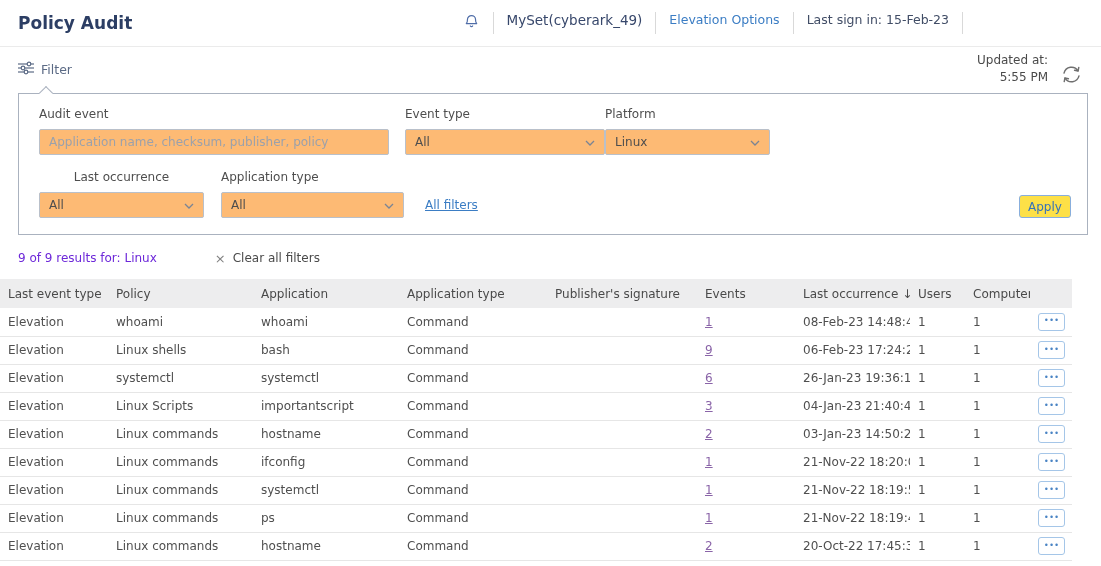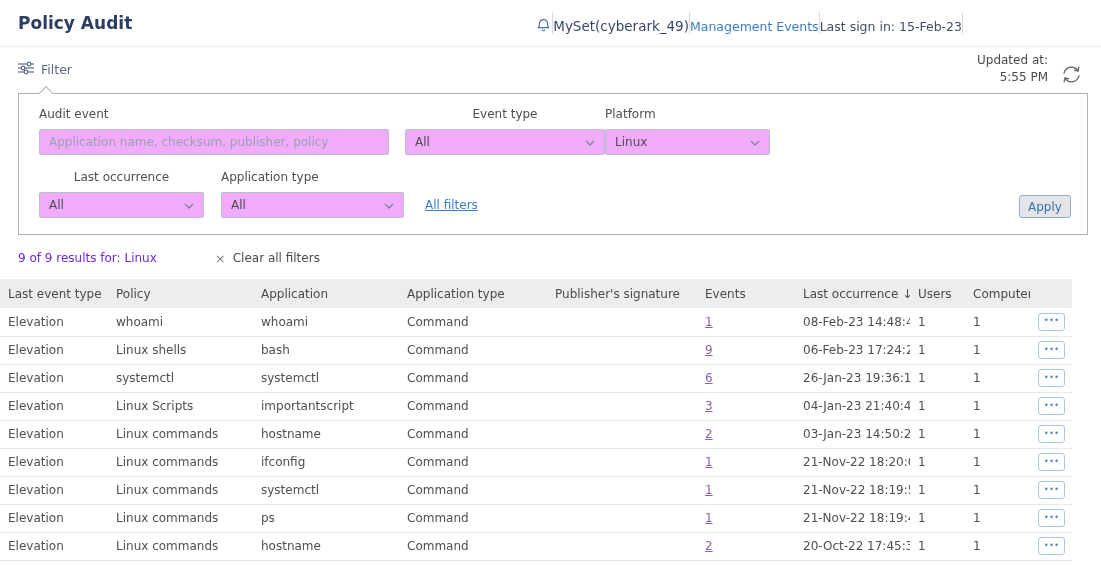--- a/index.html
+++ b/index.html
@@ -7,21 +7,21 @@
   body {
     width:1101px; height:566px; background:#fff;
     font-family:"DejaVu Sans","Liberation Sans",sans-serif;
     font-size:12px; color:#4a4a4a; overflow:hidden;
   }
 
   
   .top-header { display:flex; align-items:center; justify-content:space-between;
     height:47px; padding-left:18px; border-bottom:1px solid #ebebeb; }
   .page-title { font-size:17px; font-weight:700; color:#2c3e64; }
-  .header-right { display:flex; align-items:flex-end; margin-right:138px; }
+  .header-right { display:flex; align-items:flex-start; gap:13px; margin-right:138px; }
   .v-divider { width:1px; height:22px; background:#d9d9d9; }
   .set-name { color:#37476b; font-size:13.5px; }
   .mgmt-link { color:#3b7dc4; font-size:12.5px; cursor:pointer; }
   .last-signin { color:#414d66; font-size:12.5px; }
   .bell { display:flex; align-items:center; cursor:pointer; }
 
   
   .toolbar { display:flex; align-items:center; justify-content:space-between;
     padding:0 18px; height:44px; }
   .filter-btn { display:flex; align-items:center; gap:7px; color:#5b6a85;
@@ -35,33 +35,33 @@
     border:1px solid #aab2bf; padding:13px 16px 16px 20px; background:#fff; }
   .notch { position:absolute; top:-6px; left:22px; width:10px; height:10px;
     background:#fff; border-left:1px solid #aab2bf; border-top:1px solid #aab2bf;
     transform:rotate(45deg); }
   .frow { display:flex; align-items:flex-end; }
   .frow1 { margin-bottom:15px; }
   .fgroup { display:flex; flex-direction:column; }
   .fgroup .flabel { color:#4e4e4e; margin-bottom:8px; }
   .control { height:26px; border:1px solid #b9c0ca; border-radius:2px;
     display:flex; align-items:center; padding:0 9px; color:#4e4e4e;
-    background:#f0abfc; font-size:12px; width:100%;
+    background:#fdba74; font-size:12px; width:100%;
     font-family:"DejaVu Sans","Liberation Sans",sans-serif; }
   input.control { outline:none; }
   input.control::placeholder { color:#9ba1ab; }
   .select { justify-content:space-between; cursor:pointer; }
   .w-audit { width:350px; }
-  .w-etype { width:200px; margin-left:16px;align-items:center; }
+  .w-etype { width:200px; margin-left:16px; }
   .w-platform { width:165px; }
   .w-lastocc { width:165px;text-align:center; }
   .w-apptype { width:183px; margin-left:17px; }
   .all-filters { margin-left:21px; margin-bottom:6px; color:#3b7dc4;
     text-decoration:underline; cursor:pointer; }
-  .apply-btn { margin-left:auto; width:52px; height:23px; background:#e5e5e5;
+  .apply-btn { margin-left:auto; width:52px; height:23px; background:#fde047;
     border:1px solid #88aedd; border-radius:3px; color:#3572b9; font-size:12px;
     cursor:pointer; font-family:"DejaVu Sans","Liberation Sans",sans-serif; }
 
   
   .results-bar { display:flex; align-items:center; padding:0 18px; height:42px;
     margin-top:2px; }
   .summary { color:#6d28d9; }
   .clear-all { display:flex; align-items:center; gap:7px; margin-left:58px;
     color:#4a4a4a; cursor:pointer; }
   .clear-x { color:#808080; font-size:13px; }
@@ -88,21 +88,21 @@
   <div class="header-right">
     <span class="bell">
       <svg width="17" height="18" viewBox="0 0 24 24" fill="none" stroke="#4f6da8" stroke-width="1.7" stroke-linecap="round" stroke-linejoin="round">
         <path d="M6.3 10a5.7 5.7 0 0 1 11.4 0c0 4.2 1.6 5.6 1.6 5.6H4.7s1.6-1.4 1.6-5.6z"></path>
         <path d="M10.4 19a1.9 1.9 0 0 0 3.2 0"></path>
       </svg>
     </span>
     <span class="v-divider"></span>
     <span class="set-name">MySet(cyberark_49)</span>
     <span class="v-divider"></span>
-    <span class="mgmt-link">Management Events</span>
+    <span class="mgmt-link">Elevation Options</span>
     <span class="v-divider"></span>
     <span class="last-signin">Last sign in: 15-Feb-23</span>
     <span class="v-divider"></span>
   </div>
 </div>
 
 <div class="toolbar">
   <div class="filter-btn">
     <span>
       <svg width="16" height="14" viewBox="0 0 16 14" fill="#fff" stroke="#5b6a85" stroke-width="1.2">

